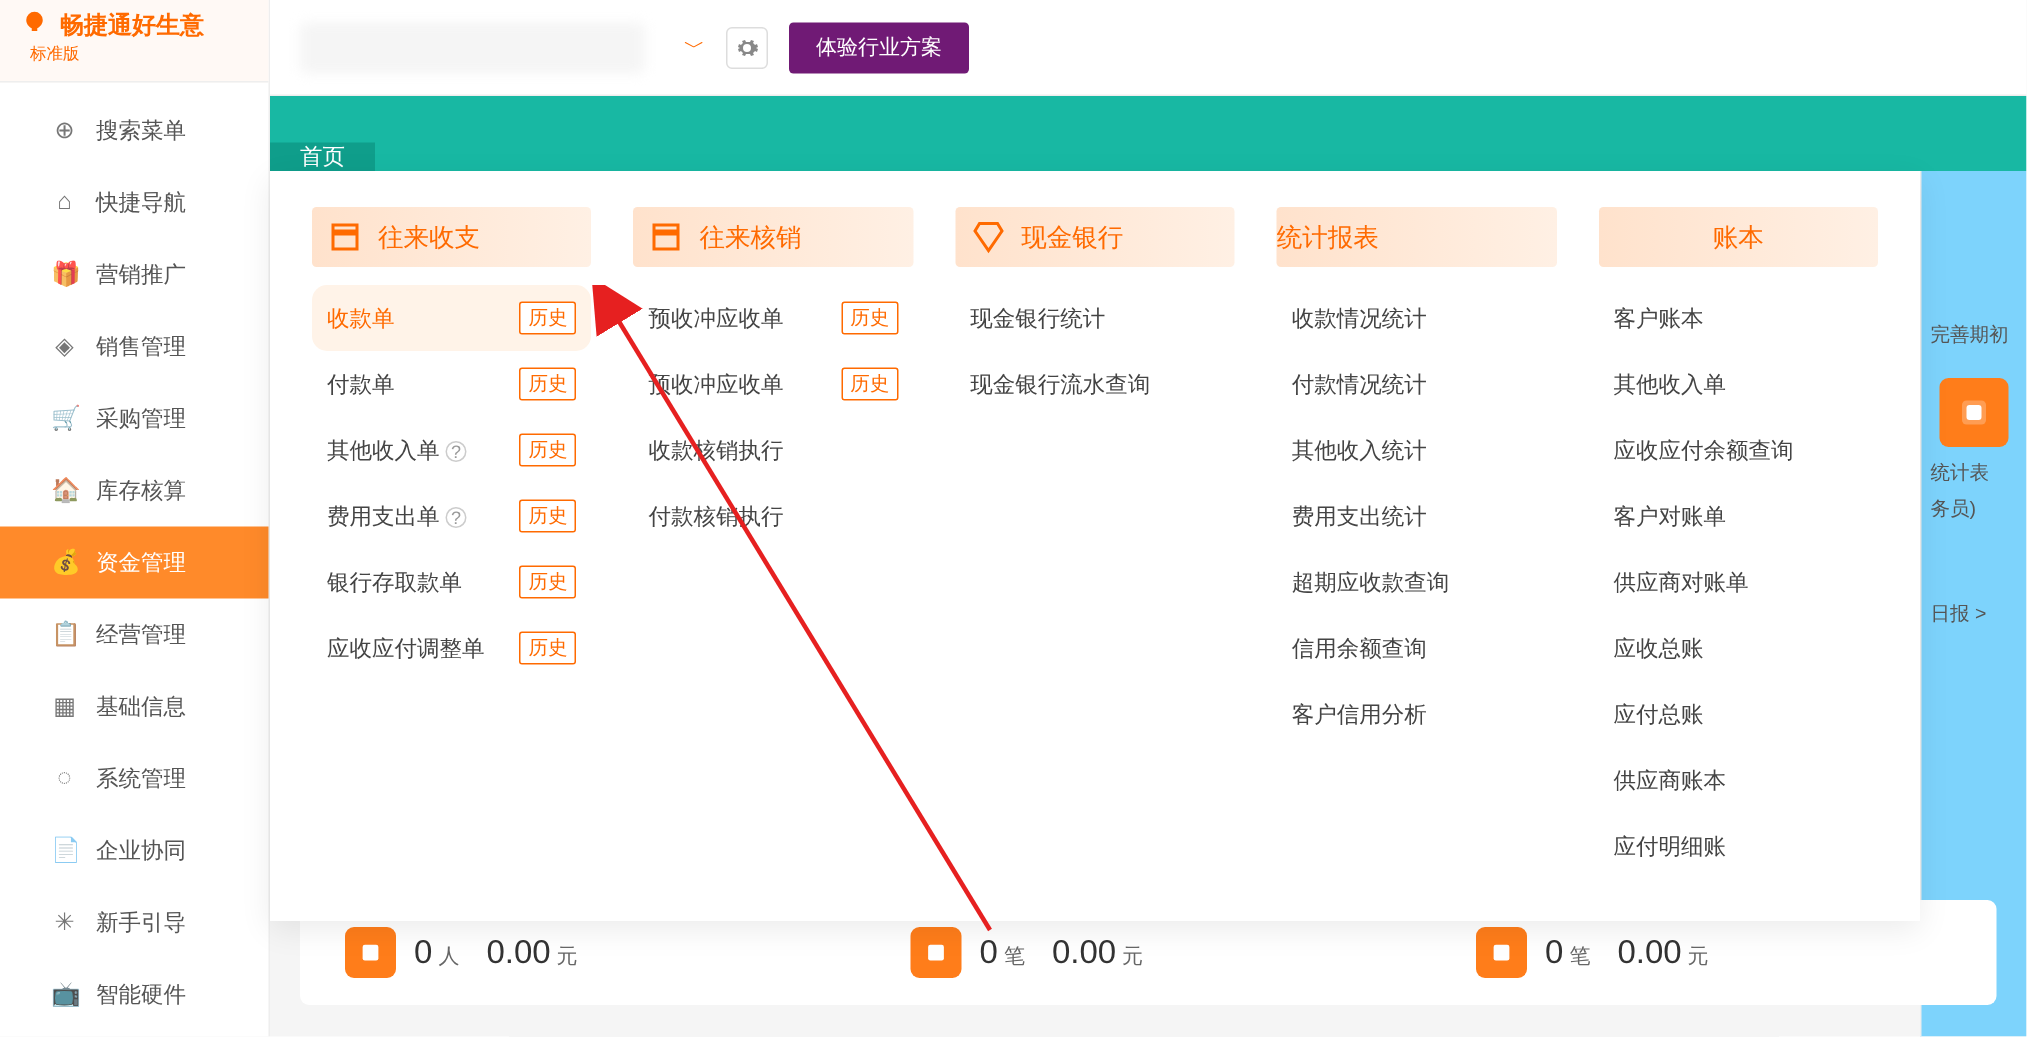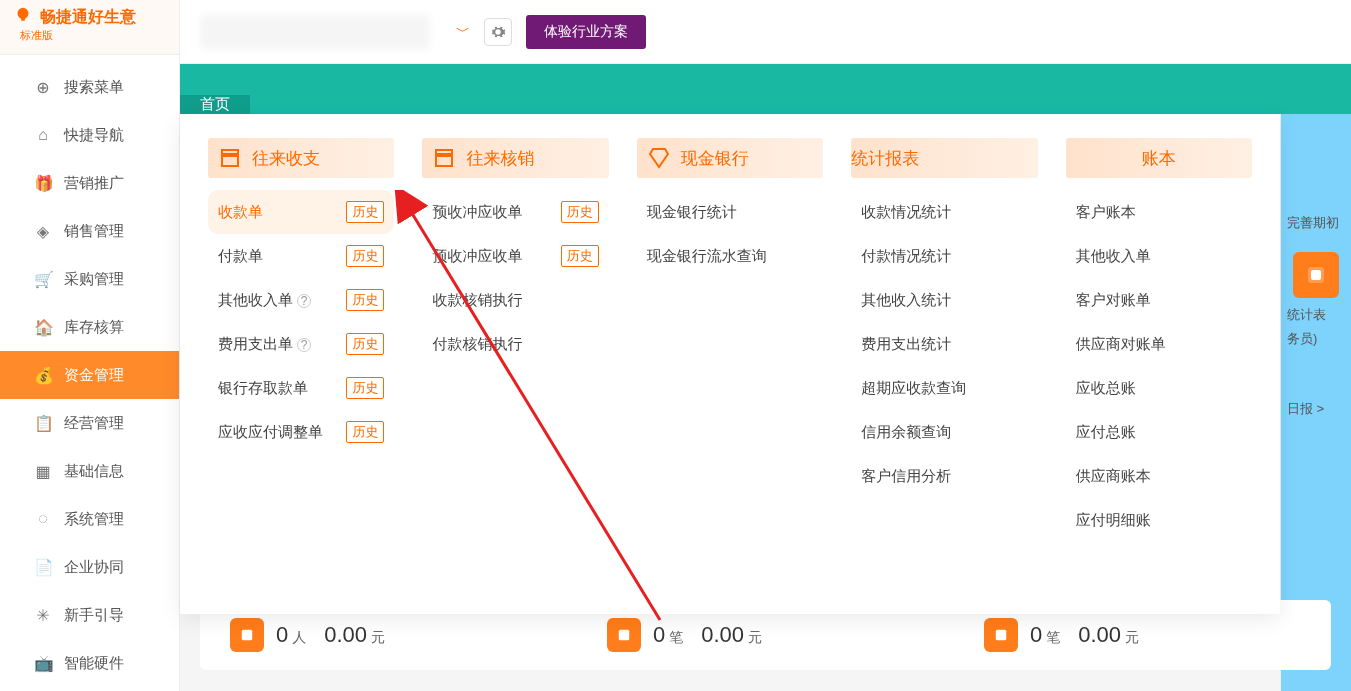--- a/index.html
+++ b/index.html
@@ -524,20 +524,23 @@
       <div class="col-header orange" style="justify-content: center; padding-left: 0px;">
         <span>账本</span>
       </div>
       <div class="row">
         <span>客户账本</span>
       </div>
       <div class="row">
         <span>其他收入单</span>
       </div>
       <div class="row">
+        <span>应收应付余额查询</span>
+      </div>
+      <div class="row">
         <span>客户对账单</span>
       </div>
       <div class="row">
         <span>供应商对账单</span>
       </div>
       <div class="row">
         <span>应收总账</span>
       </div>
       <div class="row">
         <span>应付总账</span>

